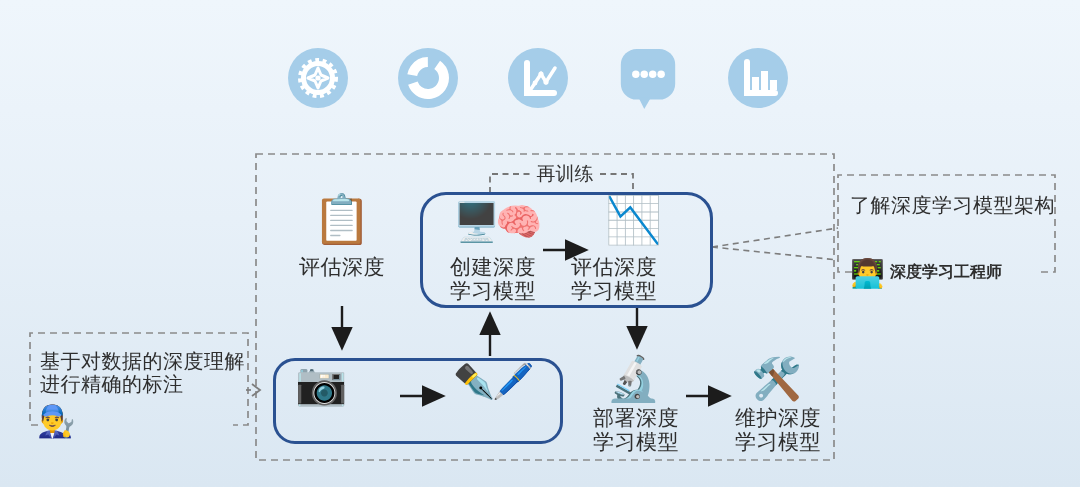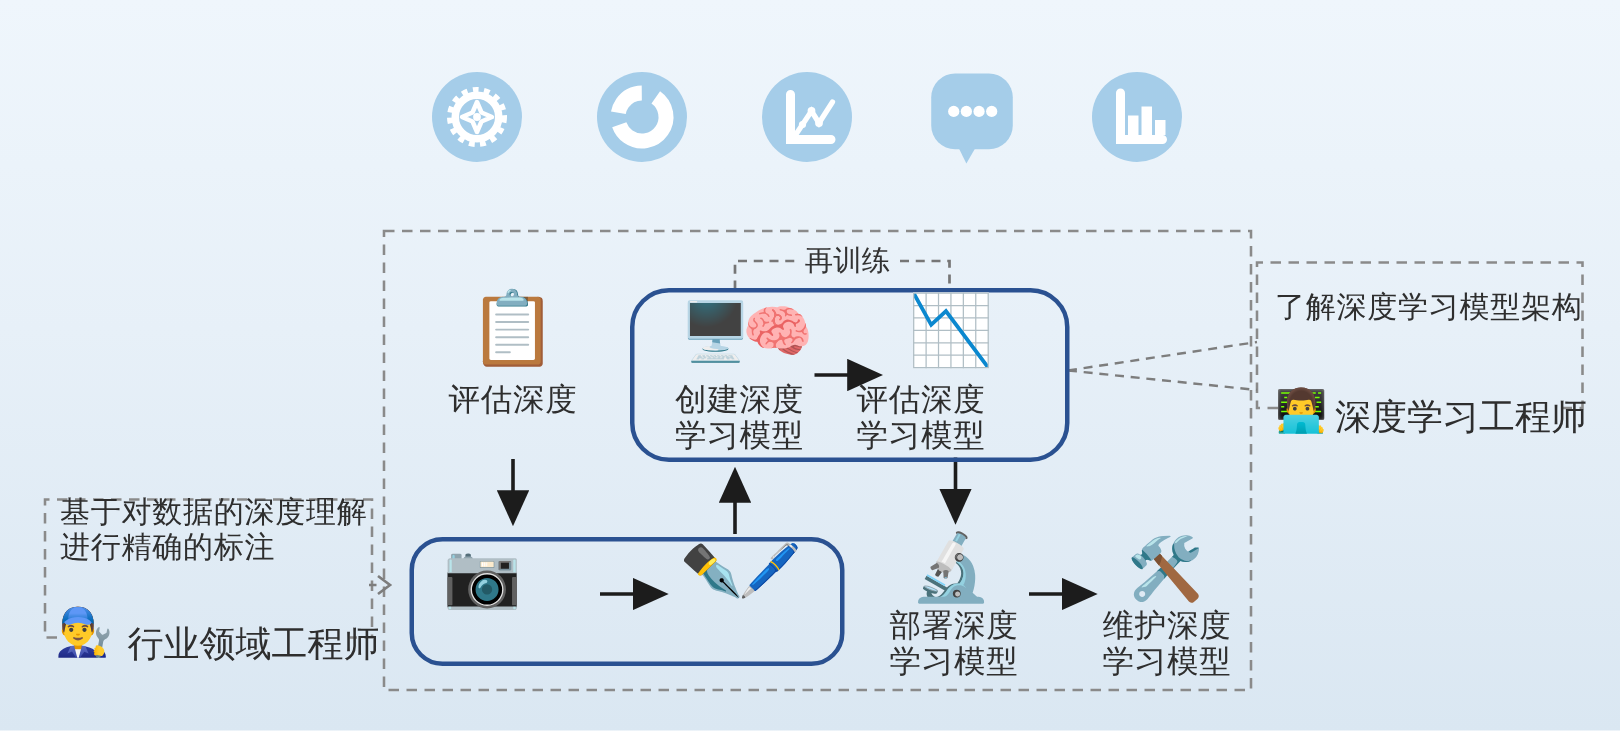--- a/index.html
+++ b/index.html
@@ -29,21 +29,21 @@
   }
   .retrain-label{
     position:absolute;left:523px;top:161px;width:84px;text-align:center;
     font-size:19px;font-weight:500;color:#333;
   }
   .callout-text{
     position:absolute;font-size:20px;line-height:23px;font-weight:500;color:#2e2e2e;
     white-space:nowrap;letter-spacing:0.5px;
   }
   .callout-role{
-    position:absolute;font-size:24px;font-weight:400;color:#2e2e2e;white-space:nowrap;
+    position:absolute;font-size:16px;font-weight:700;color:#2e2e2e;white-space:nowrap;
   }
   .callout-emoji{position:absolute;line-height:1;}
   svg.overlay{position:absolute;left:0;top:0;pointer-events:none;}
 </style>
 </head>
 <body>
 
 <div class="canvas">
 
   <div class="circle-icon" style="left:288px;">
@@ -152,26 +152,25 @@
     <div>部署深度</div>
     <div>学习模型</div>
   </div>
 
   <div class="node-icon" style="left:737px;top:359px;width:80px;font-size:41px;">🛠️</div>
   <div class="node-label" style="left:718px;top:406px;width:120px;">
     <div>维护深度</div>
     <div>学习模型</div>
   </div>
 
-  <div class="callout-text" style="left:40px;top:331px;">
+  <div class="callout-text" style="left:40px;top:350px;">
     <div>基于对数据的深度理解</div>
     <div>进行精确的标注</div>
   </div>
   <div class="callout-emoji" style="left:37px;top:406px;font-size:31px;">👨‍🔧</div>
-  <div class="callout-role" style="left:85px;top:413px;">行业领域工程师</div>
 
   <div class="callout-text" style="left:850px;top:194px;font-family:Liberation Serif, serif;">
     <div>了解深度学习模型架构</div>
   </div>
   <div class="callout-emoji" style="left:850px;top:260px;font-size:28px;">👨‍💻</div>
   <div class="callout-role" style="left:890px;top:262px;">深度学习工程师</div>
 
 </div>
 
 </body></html>

